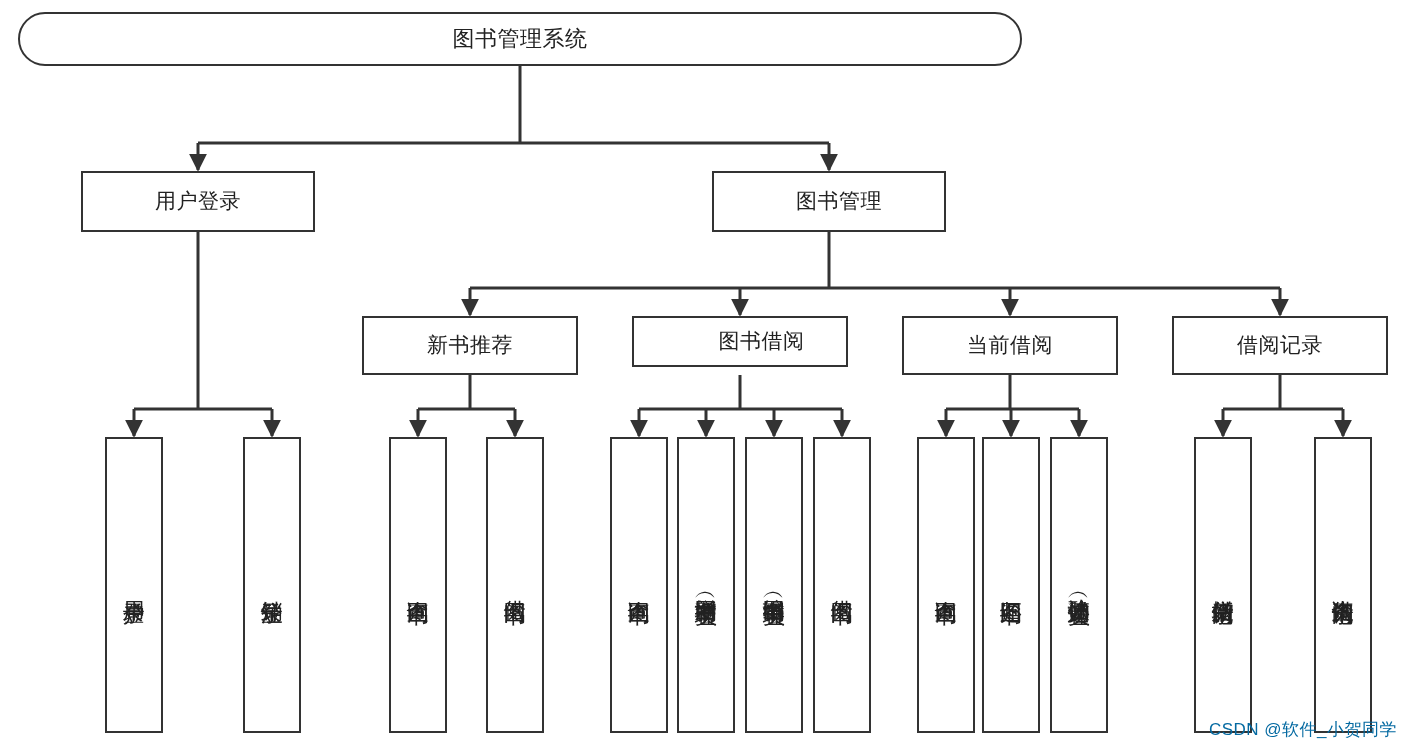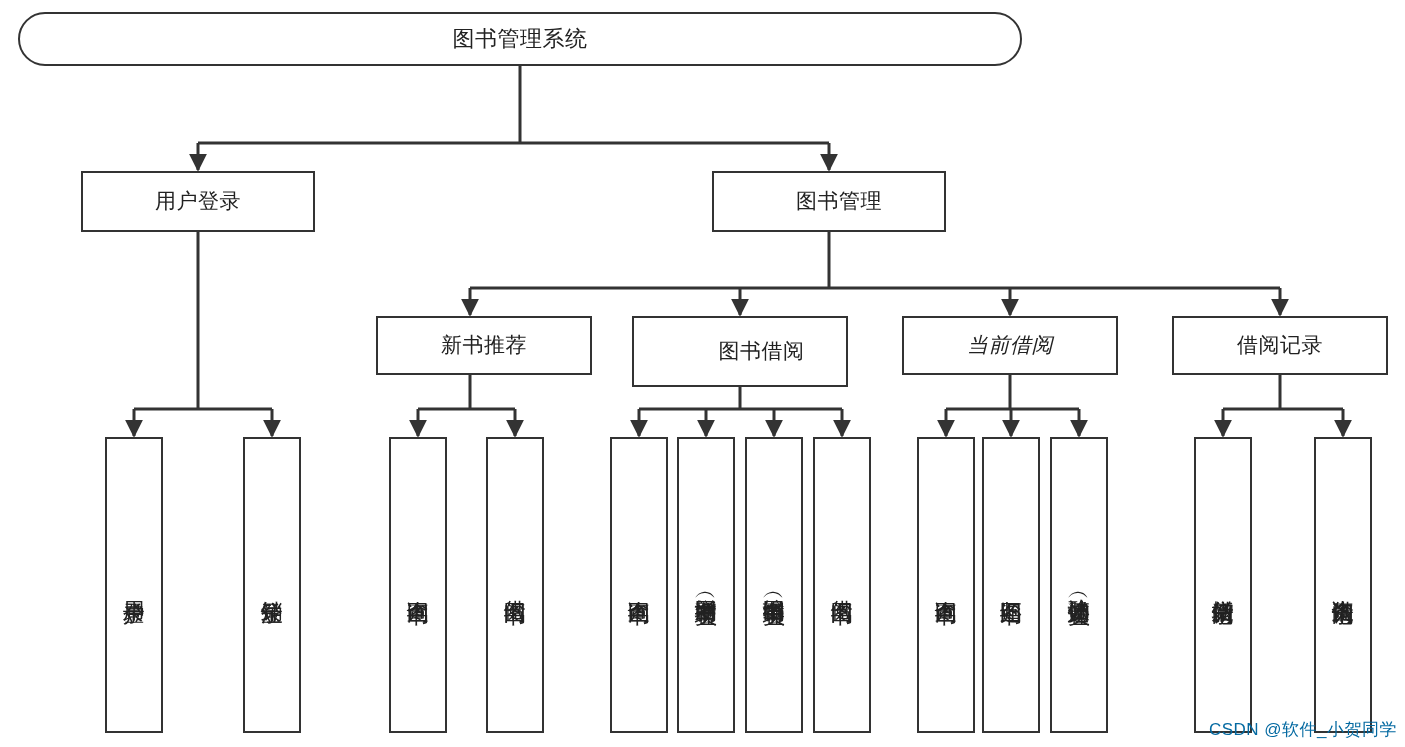--- a/index.html
+++ b/index.html
@@ -106,27 +106,27 @@
     <span class="label">图书管理系统</span>
   </div>
 
   <div class="node" style="left: 81px; top: 171px; width: 234px; height: 61px; border-color: rgb(51, 51, 51); background: rgb(255, 255, 255);">
     <span class="label">用户登录</span>
   </div>
   <div class="node" style="left: 712px; top: 171px; width: 234px; height: 61px; border-color: rgb(51, 51, 51); background: rgb(255, 255, 255); padding-left: 20px;">
     <span class="label">图书管理</span>
   </div>
 
-  <div class="node" style="left: 376px; top: 316px; width: 216px; height: 59px; border-color: rgb(51, 51, 51); background: rgb(255, 255, 255);">
+  <div class="node" style="left: 362px; top: 316px; width: 216px; height: 59px; border-color: rgb(51, 51, 51); background: rgb(255, 255, 255);">
     <span class="label">新书推荐</span>
   </div>
-  <div class="node" style="left: 632px; top: 316px; width: 216px; height: 71px; border-color: rgb(51, 51, 51); background: rgb(255, 255, 255); padding-left: 43px;">
+  <div class="node" style="left: 632px; top: 316px; width: 216px; height: 51px; border-color: rgb(51, 51, 51); background: rgb(255, 255, 255); padding-left: 43px;">
     <span class="label">图书借阅</span>
   </div>
-  <div class="node" style="left: 902px; top: 316px; width: 216px; height: 59px; border-color: rgb(51, 51, 51); background: rgb(255, 255, 255); font-style: italic;">
+  <div class="node" style="left: 902px; top: 316px; width: 216px; height: 59px; border-color: rgb(51, 51, 51); background: rgb(255, 255, 255);">
     <span class="label">当前借阅</span>
   </div>
   <div class="node" style="left: 1172px; top: 316px; width: 216px; height: 59px; border-color: rgb(51, 51, 51); background: rgb(255, 255, 255);">
     <span class="label">借阅记录</span>
   </div>
 
   <div class="node vertical" style="left: 105px; top: 437px; width: 58px; height: 296px; border-color: rgb(51, 51, 51); background: rgb(255, 255, 255);">
     <span class="label">用户登录</span>
   </div>
   <div class="node vertical" style="left: 243px; top: 437px; width: 58px; height: 296px; border-color: rgb(51, 51, 51); background: rgb(255, 255, 255);">

